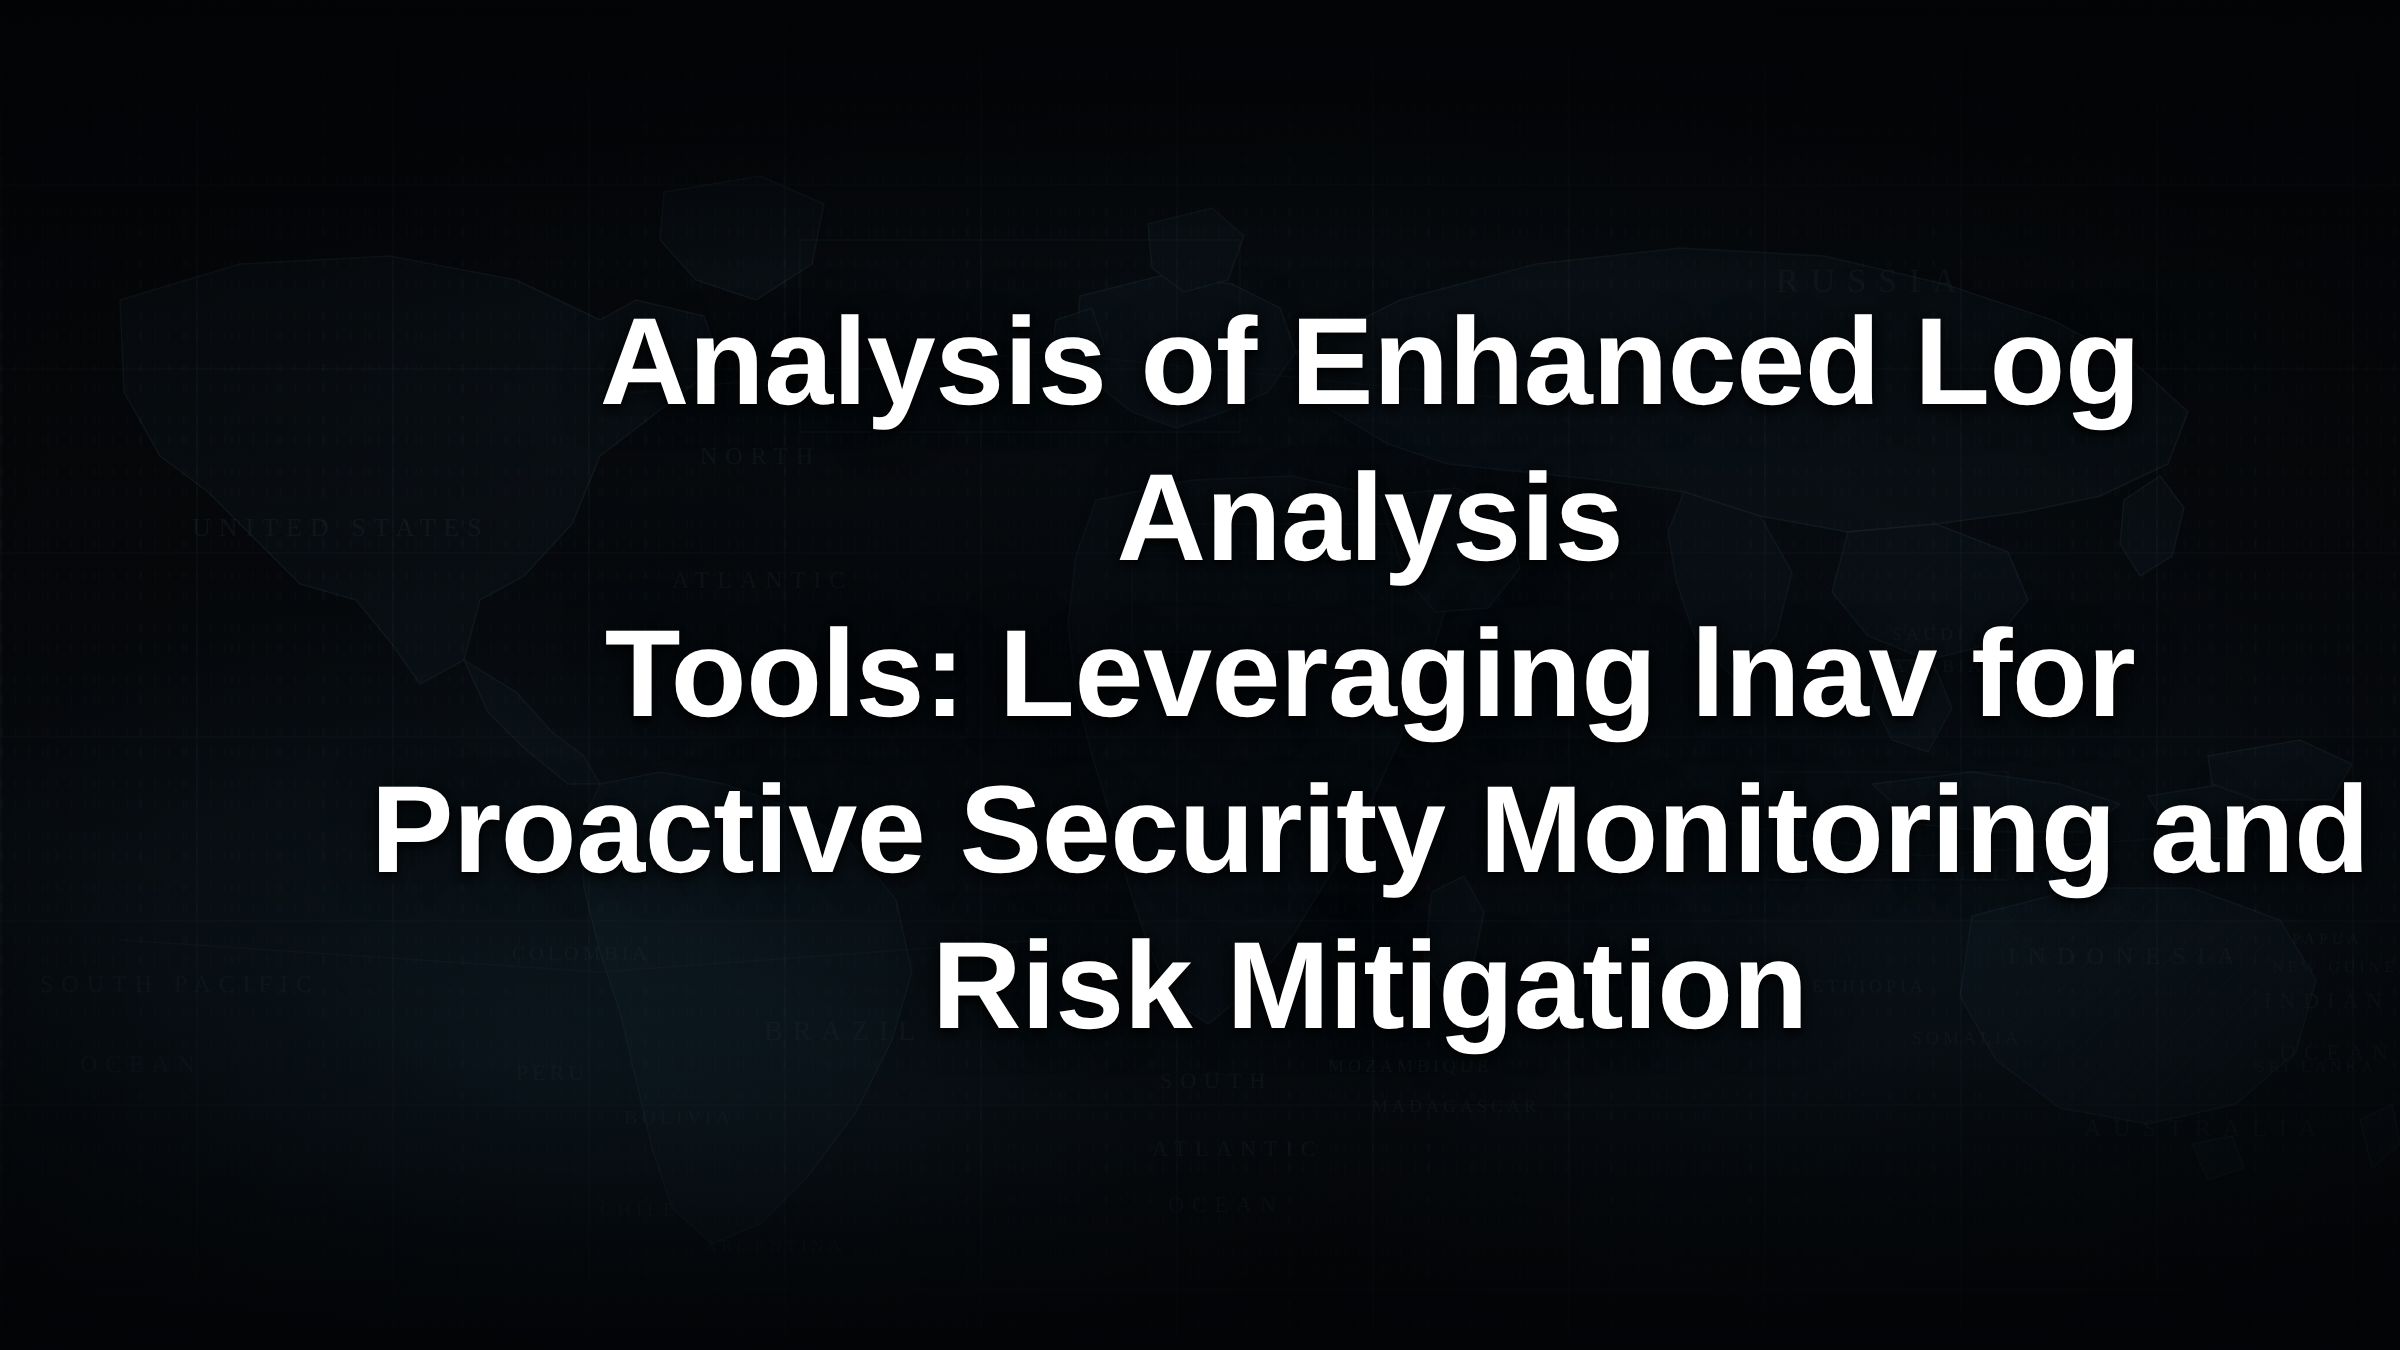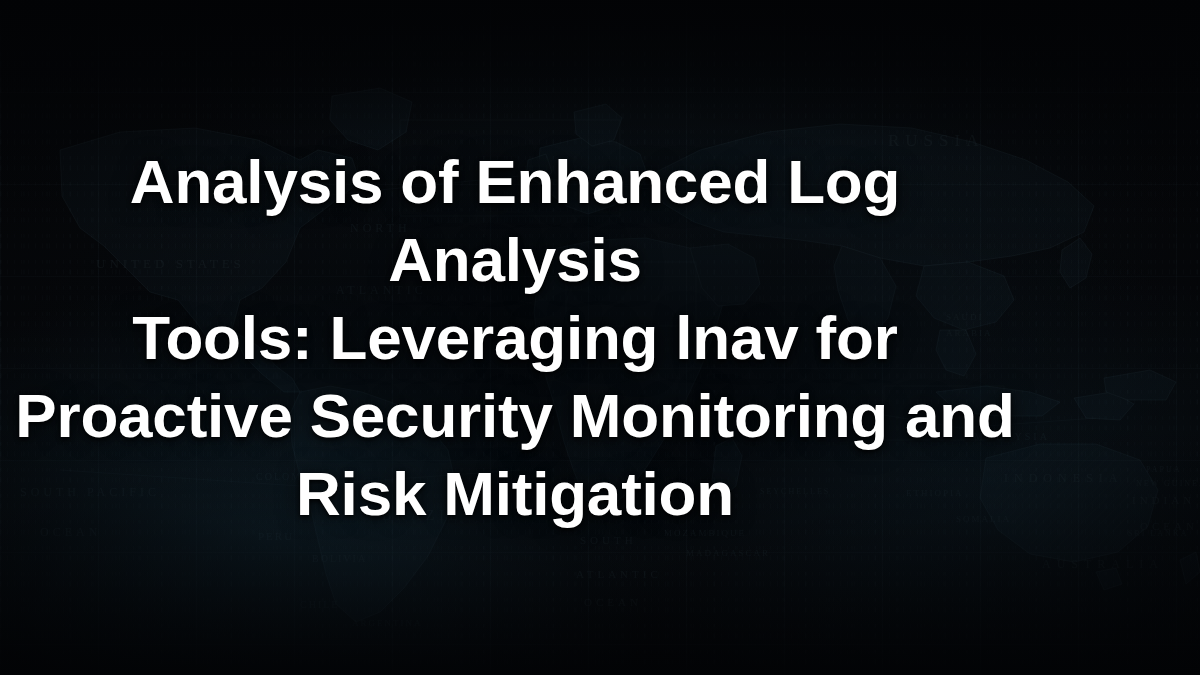--- a/index.html
+++ b/index.html
@@ -120,21 +120,21 @@
   
 
   #title-block {
     position: absolute;
     left: 0;
     right: 0;
     top: 0;
     height: 675px;
     display: flex;
     flex-direction: column;
-    align-items: flex-start;
+    align-items: flex-end;
     justify-content: center;
     z-index: 10;
   }
 
   #page-title {
     width: 1030px;
     text-align: center;
     color: #ffffff;
     font-family: "Liberation Sans", sans-serif;
     font-weight: bold;

